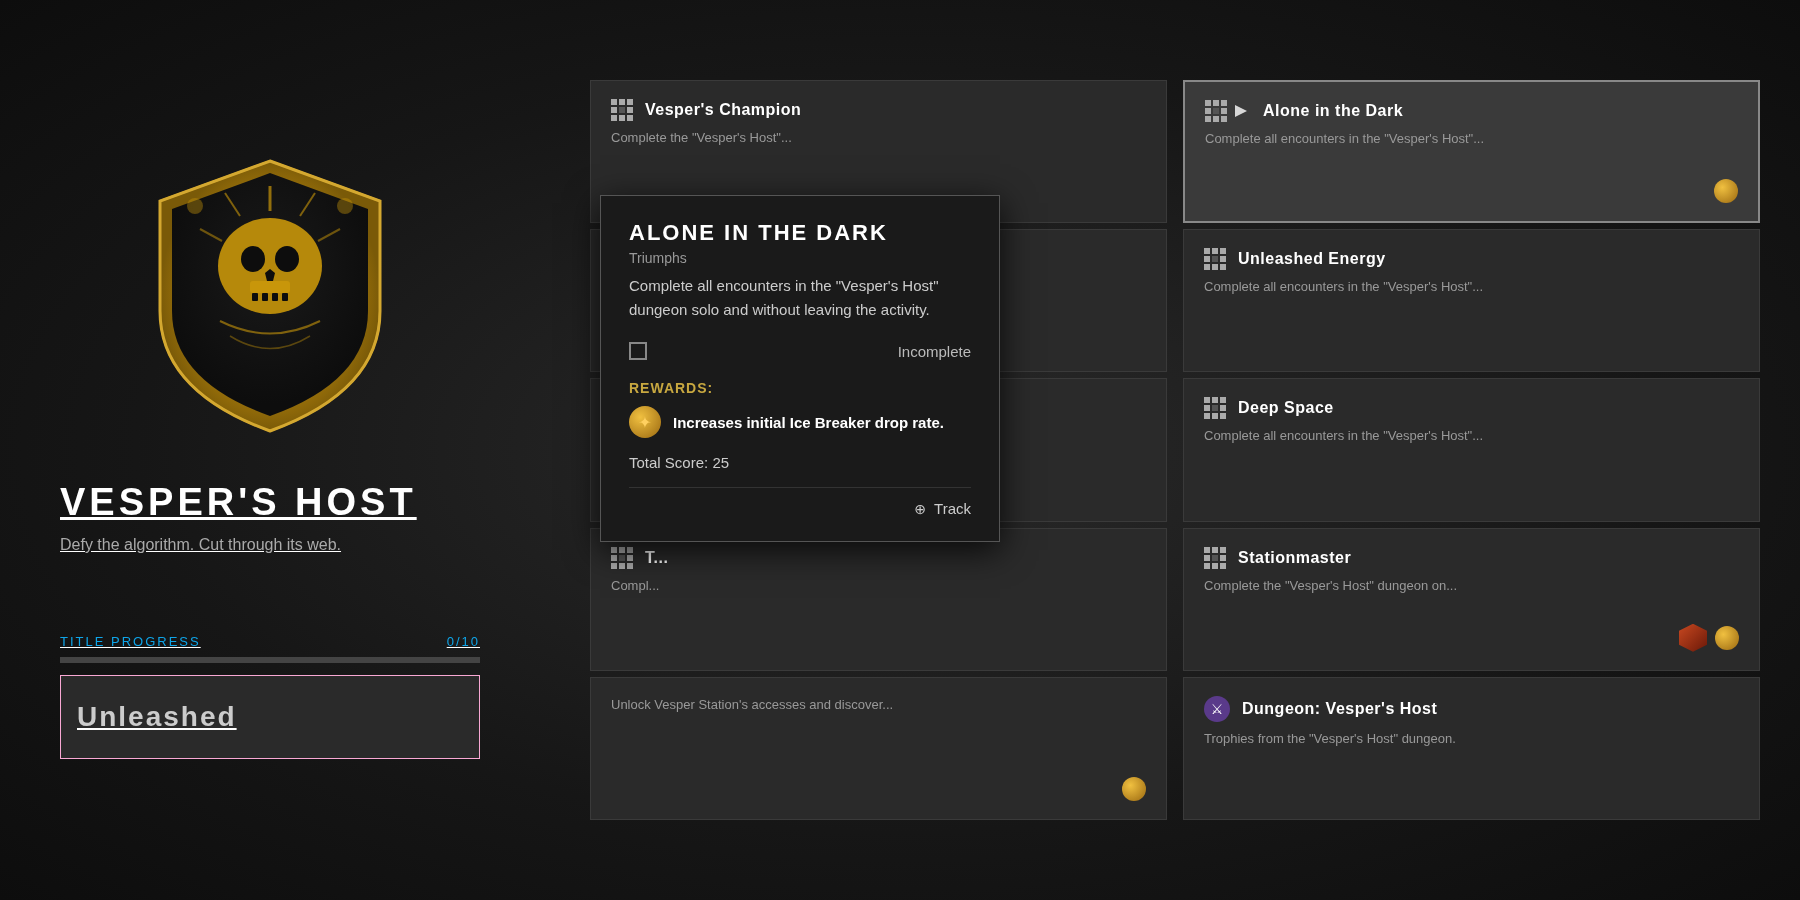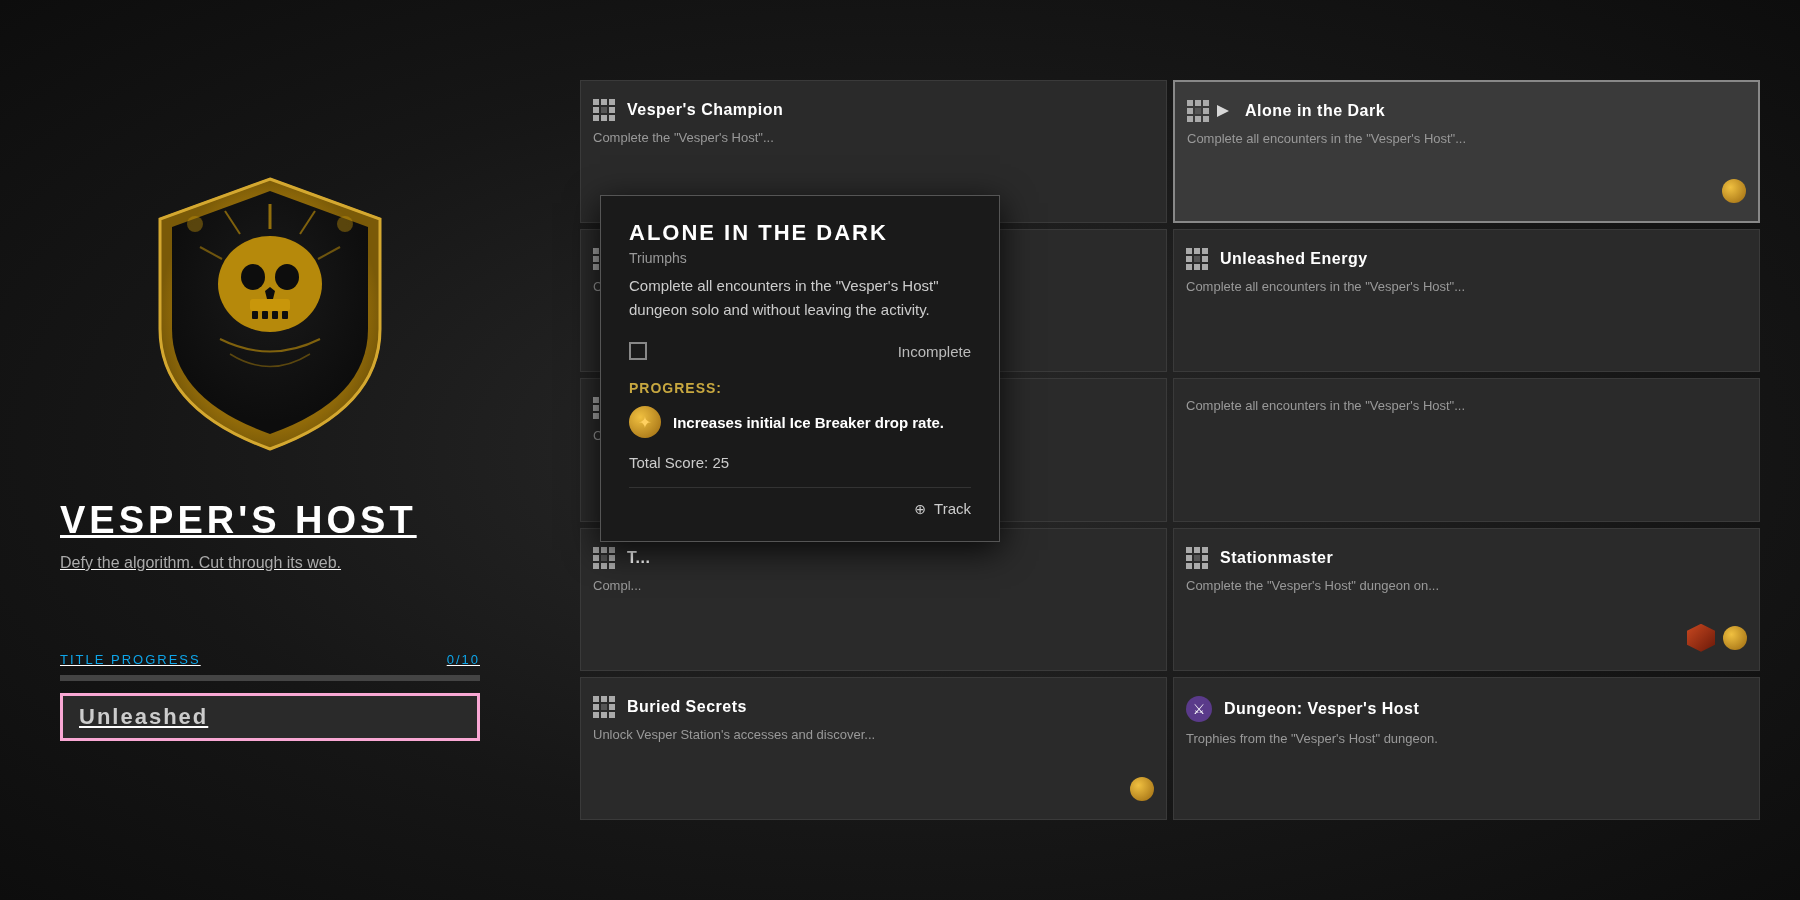--- a/index.html
+++ b/index.html
@@ -83,23 +83,23 @@
 
     .progress-bar-fill {
       height: 100%;
       width: 0%;
       background: #888888;
     }
 
     .title-name-box {
       width: 100%;
       background: #2a2a2a;
-      border: 3px solid #f9a8d4;
-      padding: 8px 16px;
-      font-size: 22px;
+      border: 1px solid #f9a8d4;
+      padding: 25px 16px;
+      font-size: 28px;
       font-weight: 700;
       color: #cccccc;
       letter-spacing: 2px;
     }
 
     
     .right-panel {
       position: absolute;
       left: 540px;
       top: 0;
@@ -115,26 +115,27 @@
       display: grid;
       grid-template-columns: 1fr 1fr;
       grid-template-rows: repeat(5, 1fr);
       gap: 6px;
       height: 740px;
     }
 
     .triumph-card {
       background: #2a2a2a;
       border: 1px solid #3a3a3a;
-      padding: 18px 12px;
+      padding: 18px 20px;
       display: flex;
       flex-direction: column;
       justify-content: space-between;
       cursor: pointer;
       position: relative;
+      margin-left: 10px;
     }
 
     .triumph-card.selected {
       background: #3a3a3a;
       border: 2px solid #888888;
     }
 
     .triumph-card-header {
       display: flex;
       align-items: center;
@@ -488,20 +489,34 @@
           <span></span>
             <span></span>
             <span></span>
         </div>
         <span class="triumph-name">B...</span>
       </div>
       <div class="triumph-desc">Compl...</div>
     </div>
 
     <div class="triumph-card">
+      <div class="triumph-card-header">
+        <div class="grid-icon">
+          <span></span>
+            <span></span>
+            <span></span>
+          <span></span>
+            <span style="background:#555"></span>
+            <span></span>
+          <span></span>
+            <span></span>
+            <span></span>
+        </div>
+        <span class="triumph-name">Deep Space</span>
+      </div>
       <div class="triumph-desc">Complete all encounters in the "Vesper's Host"...</div>
     </div>
 
     <div class="triumph-card">
       <div class="triumph-card-header">
         <div class="grid-icon">
           <span></span>
             <span></span>
             <span></span>
           <span></span>
@@ -532,34 +547,20 @@
         <span class="triumph-name">Stationmaster</span>
       </div>
       <div class="triumph-desc">Complete the "Vesper's Host" dungeon on...</div>
       <div class="triumph-footer">
         <div class="orange-reward"></div>
         <div class="coin-icon"></div>
       </div>
     </div>
 
     <div class="triumph-card">
-      <div class="triumph-card-header">
-        <div class="grid-icon">
-          <span></span>
-            <span></span>
-            <span></span>
-          <span></span>
-            <span style="background:#555"></span>
-            <span></span>
-          <span></span>
-            <span></span>
-            <span></span>
-        </div>
-        <span class="triumph-name">Buried Secrets</span>
-      </div>
       <div class="triumph-desc">Unlock Vesper Station's accesses and discover...</div>
       <div class="triumph-footer">
         <div class="coin-icon"></div>
       </div>
     </div>
 
     <div class="triumph-card">
       <div class="triumph-card-header">
         <div class="dungeon-reward-icon" style="width:26px;height:26px;border-radius:50%;background:#5a3a8a;display:flex;align-items:center;justify-content:center;">
           <span style="font-size:14px;">⚔</span>
@@ -575,21 +576,21 @@
 <div class="tooltip-popup">
   <div class="tooltip-title">ALONE IN THE DARK</div>
   <div class="tooltip-category">Triumphs</div>
   <div class="tooltip-desc">Complete all encounters in the "Vesper's Host" dungeon solo and without leaving the activity.</div>
 
   <div class="tooltip-status">
     <div class="checkbox"></div>
     <span class="status-text">Incomplete</span>
   </div>
 
-  <div class="rewards-label">PROGRESS:</div>
+  <div class="rewards-label">REWARDS:</div>
   <div class="reward-row">
     <div class="reward-coin">
       <span style="font-size:16px; color:#ffd060;">✦</span>
     </div>
     <span class="reward-text">Increases initial Ice Breaker drop rate.</span>
   </div>
 
   <div class="total-score">
     <span>Total Score: </span>
     <span>25</span>

